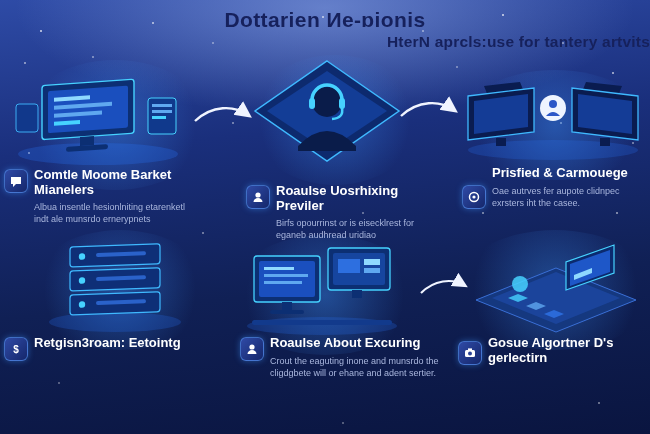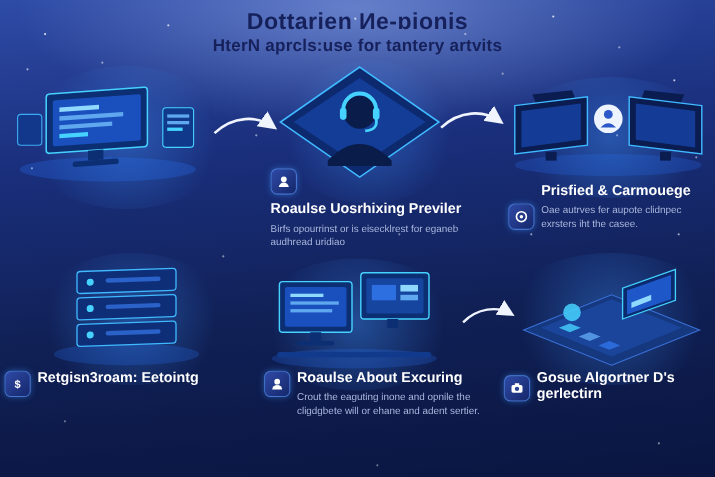--- a/index.html
+++ b/index.html
@@ -36,34 +36,34 @@
     background:radial-gradient(circle, rgba(62,150,255,.38) 0%, rgba(62,150,255,0) 70%);}
   .glow-1{left:20px;top:60px;width:190px;height:130px;}
   .glow-2{left:250px;top:55px;width:170px;height:130px;}
   .glow-3{left:460px;top:70px;width:190px;height:110px;}
   .glow-4{left:30px;top:230px;width:180px;height:120px;}
   .glow-5{left:230px;top:235px;width:190px;height:120px;}
   .glow-6{left:455px;top:230px;width:200px;height:120px;}
 
   .title{position:absolute;left:0;top:8px;width:650px;text-align:center;color:#16215c;}
   .title .l1{font-size:21px;font-weight:800;letter-spacing:.4px;}
-  .title .l2{font-size:15.5px;font-weight:800;margin-top:1px;letter-spacing:.2px;}
+  .title .l2{font-size:15.5px;font-weight:800;margin-top:1px;letter-spacing:.2px;text-align:right;}
 
   .illus{position:absolute;}
   .illus svg{width:100%;height:100%;display:block;}
   .illus-1{left:8px;top:66px;width:180px;height:100px;}
   .illus-2{left:252px;top:58px;width:150px;height:106px;}
   .illus-3{left:462px;top:80px;width:182px;height:82px;}
   .illus-4{left:40px;top:238px;width:150px;height:96px;}
   .illus-5{left:240px;top:240px;width:165px;height:96px;}
   .illus-6{left:468px;top:240px;width:176px;height:96px;}
 
   .caption{position:absolute;display:flex;align-items:flex-start;gap:6px;}
   .cap-1{left:4px;top:168px;width:190px;}
-  .cap-2{left:246px;top:152px;width:200px;flex-direction:column;}
+  .cap-2{left:246px;top:184px;width:200px;}
   .cap-3{left:462px;top:166px;width:184px;align-items:flex-end;}
   .cap-4{left:4px;top:336px;width:196px;}
   .cap-5{left:240px;top:336px;width:202px;}
   .cap-6{left:458px;top:336px;width:190px;align-items:flex-end;}
   .badge{
     flex:0 0 auto;width:22px;height:22px;border-radius:6px;margin-top:1px;
     background:linear-gradient(135deg,#2f4aa6,#15276b);
     border:1px solid rgba(92,160,255,.55);
     display:flex;align-items:center;justify-content:center;
     box-shadow:0 0 6px rgba(64,150,255,.45);
@@ -221,20 +221,31 @@
     <svg viewBox="0 0 54 28">
       <defs>
           <marker id="ah3" markerWidth="8" markerHeight="8" refX="5" refY="3.5" orient="auto">
         <path d="M0,0 L7,3.5 L0,7 Z" fill="#f0f4ff"></path>
           </marker>
         </defs>
       <path d="M3,21 C 16,8 34,6 46,13" stroke="#f0f4ff" stroke-width="2.2" fill="none" marker-end="url(#ah3)"></path>
     </svg>
   </div>
 
+  <div class="caption cap-1">
+    <span class="badge">
+      <svg viewBox="0 0 14 14">
+          <path d="M2,3 h10 v7 h-5 l-3,3 v-3 h-2 z" fill="#ffffff"></path>
+        </svg>
+    </span>
+    <div class="cap-text">
+      <h3>Comtle Moome Barket Mianelers</h3>
+      <p>Albua insentle hesionlniting etarenketl indt ale munsrdo ernerypnets</p>
+    </div>
+  </div>
 
   <div class="caption cap-2">
     <span class="badge">
       <svg viewBox="0 0 14 14">
           <circle cx="7" cy="5" r="2.6" fill="#ffffff"></circle>
           <path d="M2.5,12 a4.5,4 0 0 1 9,0 z" fill="#ffffff"></path>
         </svg>
     </span>
     <div class="cap-text">
       <h3>Roaulse Uosrhixing Previler</h3>
@@ -268,21 +279,21 @@
 
   <div class="caption cap-5">
     <span class="badge">
       <svg viewBox="0 0 14 14">
           <circle cx="7" cy="5" r="2.6" fill="#ffffff"></circle>
           <path d="M2.5,12 a4.5,4 0 0 1 9,0 z" fill="#ffffff"></path>
         </svg>
     </span>
     <div class="cap-text">
       <h3>Roaulse About Excuring</h3>
-      <p>Crout the eaguting inone and opnile the cligdgbete will or ehane and adent sertier.</p>
+      <p>Crout the eaguting inone and munsrdo the cligdgbete will or ehane and adent sertier.</p>
     </div>
   </div>
 
   <div class="caption cap-6">
     <span class="badge">
       <svg viewBox="0 0 14 14">
           <rect x="2" y="4" width="10" height="7" rx="1.5" fill="#ffffff"></rect>
           <rect x="5" y="2.4" width="4" height="2.2" fill="#ffffff"></rect>
           <circle cx="7" cy="7.5" r="2" fill="#2b4396"></circle>
         </svg>

